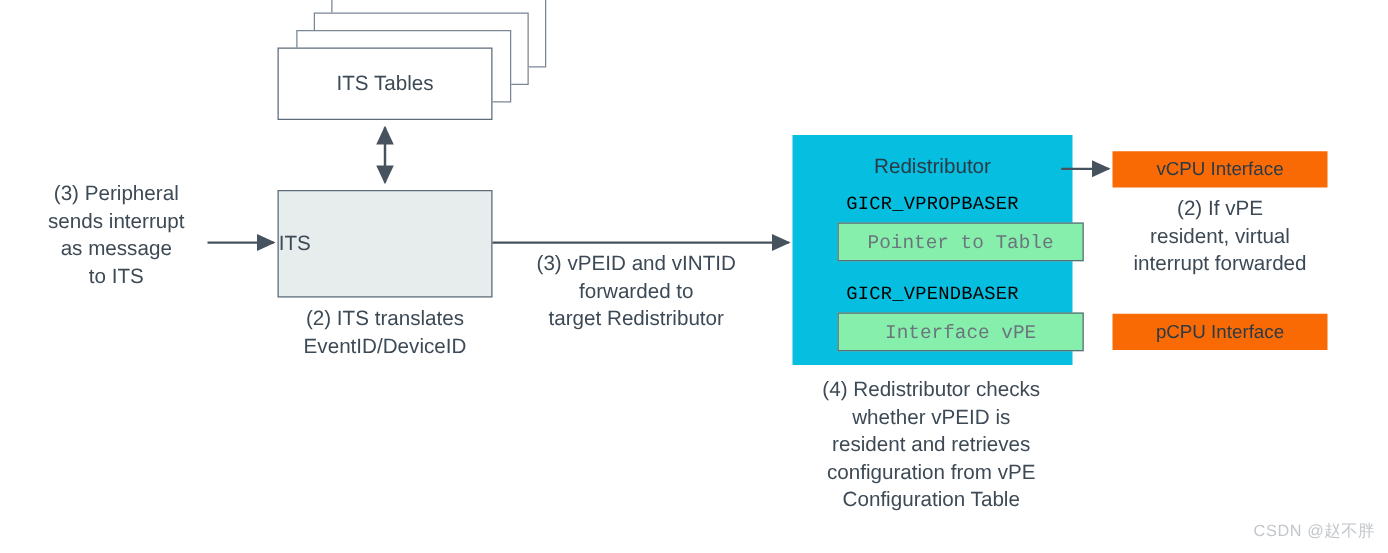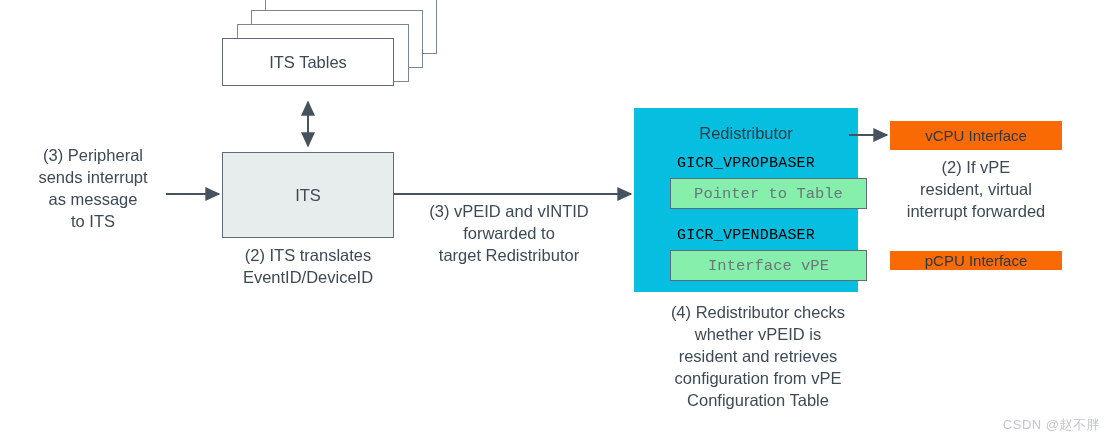--- a/index.html
+++ b/index.html
@@ -10,32 +10,32 @@
   }
   #canvas{position:absolute;inset:0;}
   .abs{position:absolute;}
 
   
   .stack-box{
     position:absolute;background:#ffffff;
     border:1.6px solid #7b8694;box-sizing:border-box;
   }
   .its-tables-front{
-    left:222px;top:38px;width:172px;height:48px;
+    left:222px;top:38px;width:172px;height:58px;
     background:#ffffff;border:1.6px solid #5d6b7a;
     display:flex;align-items:center;justify-content:center;
     box-sizing:border-box;z-index:5;
   }
   .its-tables-front span{font-size:16.5px;color:#3d4a56;}
 
   
   .its-box{
     left:222px;top:152px;width:172px;height:86px;
     background:#e7ecec;border:1.6px solid #5d6b7a;
-    box-sizing:border-box;display:flex;align-items:center;justify-content:center;
+    box-sizing:border-box;display:flex;align-items:center;justify-content:flex-start;
   }
   .its-box span{font-size:16.5px;color:#3d4a56;}
 
   
   .redis-box{
     left:634px;top:108px;width:224px;height:184px;
     background:#06bedf;box-sizing:border-box;
   }
   .redis-title{
     position:absolute;left:0;top:16px;width:100%;
@@ -94,35 +94,35 @@
 
     <div class="reg-label" style="top:47px;">GICR_VPROPBASER</div>
     <div class="reg-field" style="left:16px;top:70px;width:197px;height:31px;">Pointer to Table</div>
 
     <div class="reg-label" style="top:119px;">GICR_VPENDBASER</div>
     <div class="reg-field" style="left:16px;top:142px;width:197px;height:31px;">Interface vPE</div>
   </div>
 
   <div class="orange-box" style="left:890px;top:121px;width:172px;height:29px;">vCPU Interface</div>
 
-  <div class="orange-box" style="left:890px;top:251px;width:172px;height:19px;">pCPU Interface</div>
+  <div class="orange-box" style="left:890px;top:251px;width:172px;height:29px;">pCPU Interface</div>
 
   <div class="caption" style="left:6px;top:145px;width:174px;">(3) Peripheral
 sends interrupt
 as message
 to ITS</div>
 
   <div class="caption" style="left:212px;top:245px;width:192px;">(2) ITS translates
 EventID/DeviceID</div>
 
   <div class="caption" style="left:404px;top:201px;width:210px;">(3) vPEID and vINTID
 forwarded to
 target Redistributor</div>
 
-  <div class="caption" style="left:642px;top:302px;width:232px;">(4) Redistributor checks
+  <div class="caption" style="left:629px;top:302px;width:232px;">(4) Redistributor checks
 whether vPEID is
 resident and retrieves
 configuration from vPE
 Configuration Table</div>
 
   <div class="caption" style="left:883px;top:157px;width:186px;">(2) If vPE
 resident, virtual
 interrupt forwarded</div>
 
   <svg class="arrows" viewBox="0 0 1110 442" xmlns="http://www.w3.org/2000/svg">

